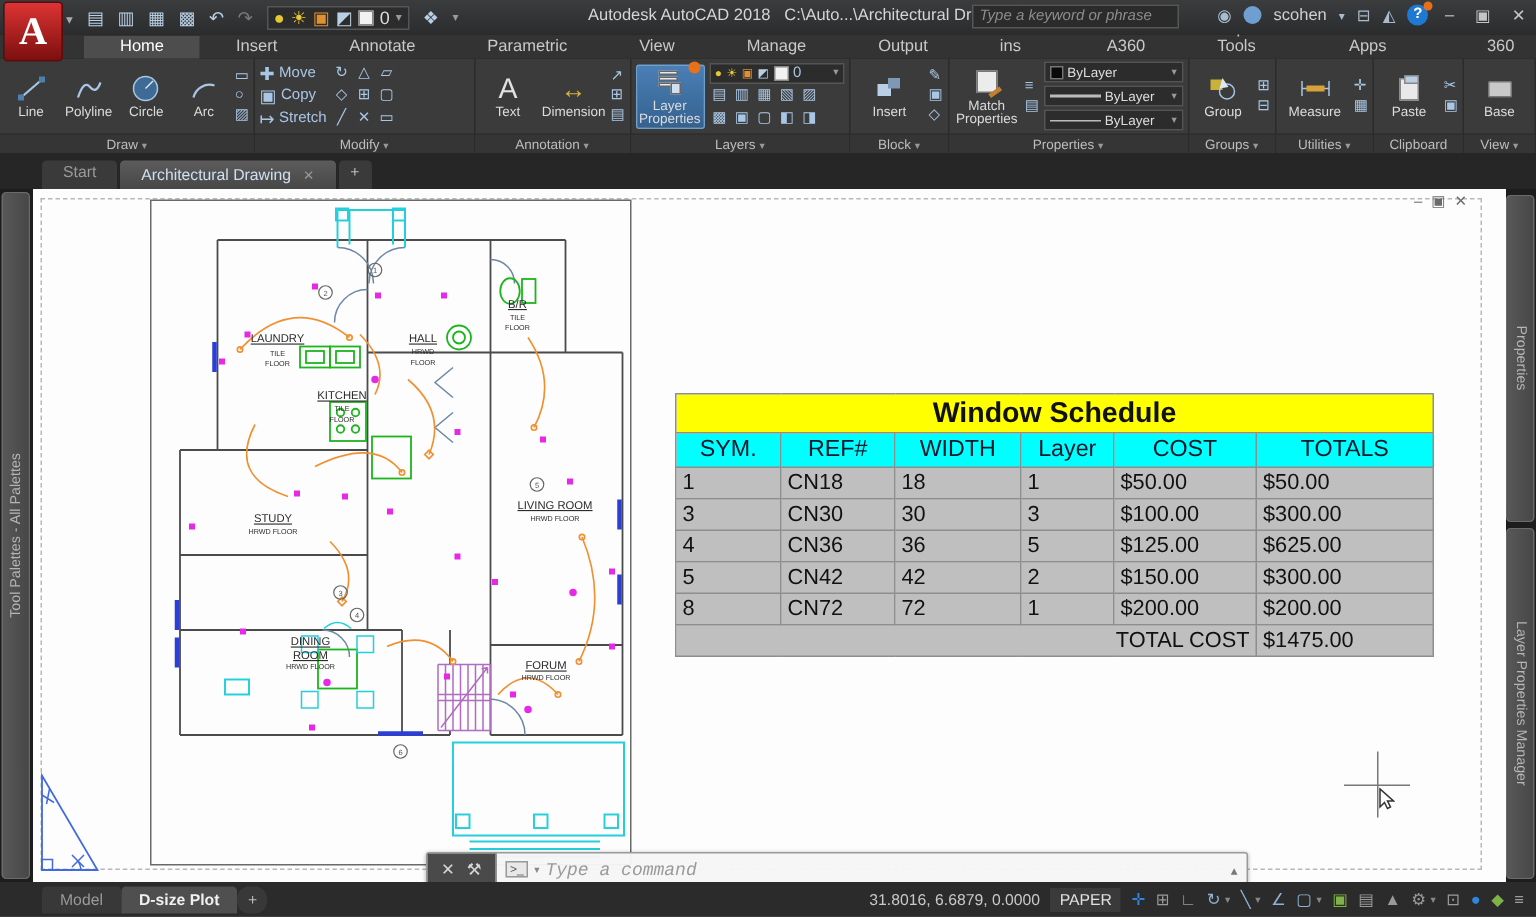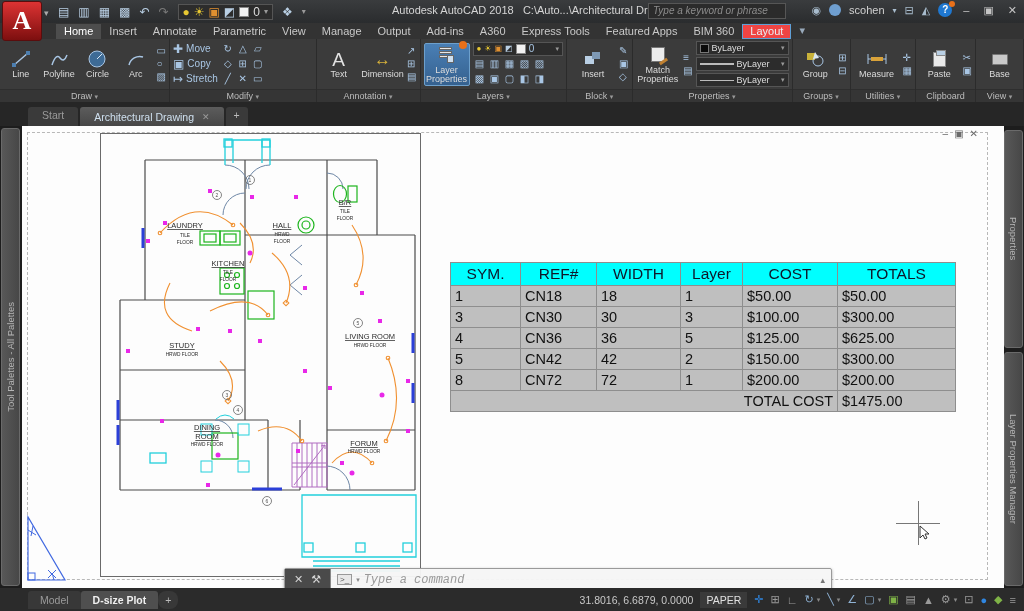--- a/index.html
+++ b/index.html
@@ -30,21 +30,21 @@
   #tb-right .g { color:#a8bccd; font-size:11px; }
   .avatar { width:12px; height:12px; border-radius:50%; background:#6f9fd0; display:inline-block; }
   .helpwrap { position:relative; width:14px; height:14px; background:#1f78d1; border-radius:50%;
     color:#fff; font-size:10px; text-align:center; line-height:14px; font-weight:bold;}
   .helpdot { position:absolute; right:-3px; top:-2px; width:6px; height:6px; border-radius:50%; background:#e8701a;}
   .winbtn { color:#c5c5c5; font-size:11px; padding:0 3px; }
 
   
   #ribbontabs { position:absolute; left:0; top:23px; width:1024px; height:16px; background:#333;
     display:flex; align-items:flex-end; padding-left:56px; z-index:20;}
-  .rtab { color:#c9c9c9; font-size:11px; padding:1px 8px 2px; cursor:default; }
+  .rtab { color:#c9c9c9; font-size:11px; padding:1px 24px 2px; cursor:default; }
   .rtab.active { background:#4d4d4d; color:#fff; }
   .rtab.selected { border:1px solid #5f9fd6; background:#ef4444; color:#e8eef5; padding:0 7px 1px;}
 
   
   #ribbon { position:absolute; left:0; top:39px; width:1024px; height:63px; background:#3b3b3b;
     display:flex; z-index:10;}
   .panel { height:63px; border-right:1px solid #2b2b2b; display:flex; flex-direction:column; }
   .panel-body { flex:1; display:flex; align-items:center; padding:2px 3px; gap:3px;}
   .panel-foot { height:13px; background:#353535; border-top:1px solid #2e2e2e; color:#bdbdbd;
     font-size:9px; text-align:center; line-height:13px; }
@@ -662,20 +662,23 @@
   <table id="schedule">
     <colgroup>
         <col class="c0">
         <col class="c1">
         <col class="c2">
         <col class="c3">
         <col class="c4">
         <col class="c5">
       </colgroup>
     <tbody>
+        <tr>
+          <td class="t-title" colspan="6">Window Schedule</td>
+        </tr>
     <tr class="t-head">
       <th>SYM.</th>
       <th>REF#</th>
       <th>WIDTH</th>
       <th>Layer</th>
       <th>COST</th>
       <th>TOTALS</th>
     </tr>
     <tr class="t-row">
       <td>1</td>

